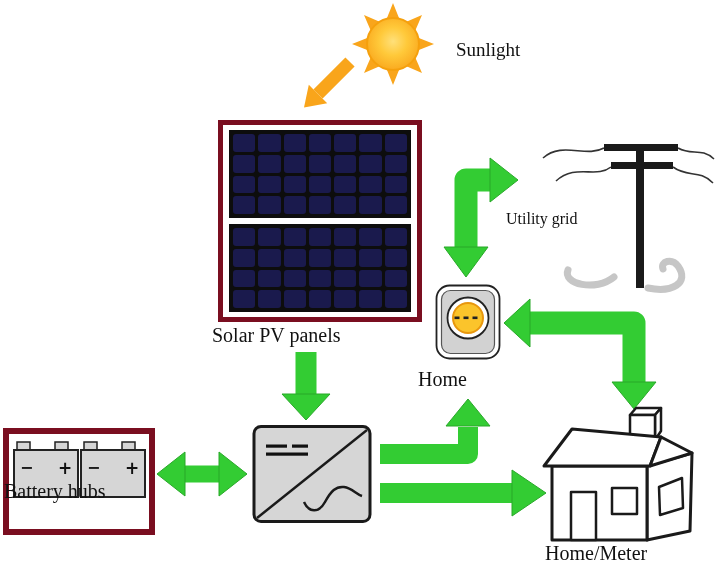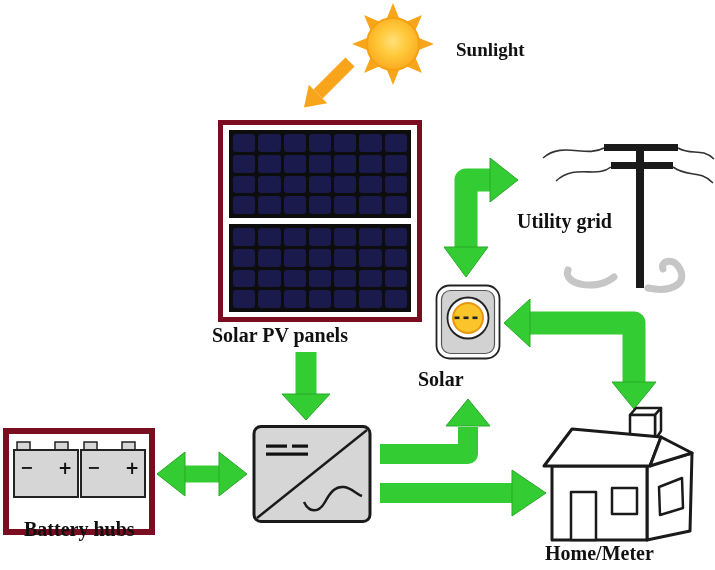--- a/index.html
+++ b/index.html
@@ -5,21 +5,21 @@
   html,body{margin:0;padding:0;background:#ffffff;}
   .canvas{
     position:relative;
     width:715px;height:570px;
     background:#ffffff;
     font-family:"Liberation Serif", serif;
     overflow:hidden;
   }
   .label{
     position:absolute;
-    font-weight:700;
+    font-weight:400;
     color:#111;
     font-size:20px;
     white-space:nowrap;
   }
   .label.center{text-align:left;}
   svg.gfx{position:absolute;left:0;top:0;}
   
   .panel-box{
     position:absolute;
     left:218px;top:120px;
@@ -233,22 +233,22 @@
         <div class="cell"></div>
         <div class="cell"></div>
         <div class="cell"></div>
       </div>
   </div>
 
   <div class="label" style="left:456px;top:39px;font-size:19px;">Sunlight</div>
 
   <div class="label center" style="left:212px;top:324px;width:200px;">Solar PV panels</div>
 
-  <div class="label" style="left:517px;top:210px;font-size:20px;">Utility grid</div>
-
-  <div class="label center" style="left:418px;top:368px;width:100px;">Solar</div>
-
-  <div class="label center" style="left:4px;top:518px;width:128px;padding-left:20px;">Battery hubs</div>
+  <div class="label" style="left:506px;top:210px;font-size:16px;">Utility grid</div>
+
+  <div class="label center" style="left:418px;top:368px;width:100px;">Home</div>
+
+  <div class="label center" style="left:4px;top:480px;width:128px;">Battery hubs</div>
 
 
   <div class="label center" style="left:545px;top:542px;width:126px;">Home/Meter</div>
 
 </div>
 
 </body></html>

